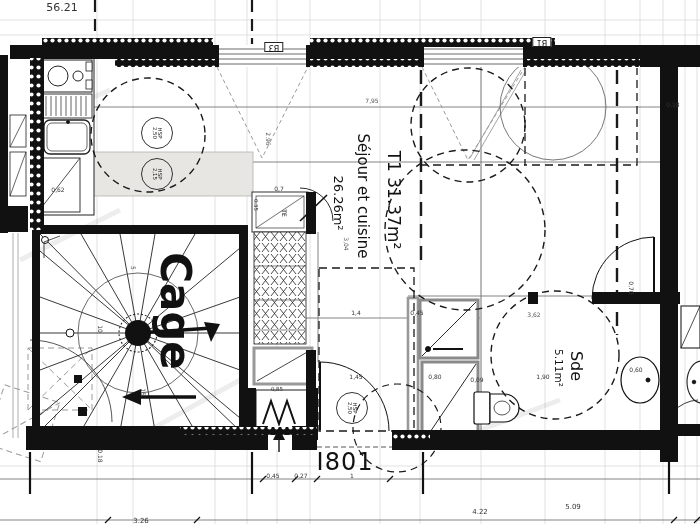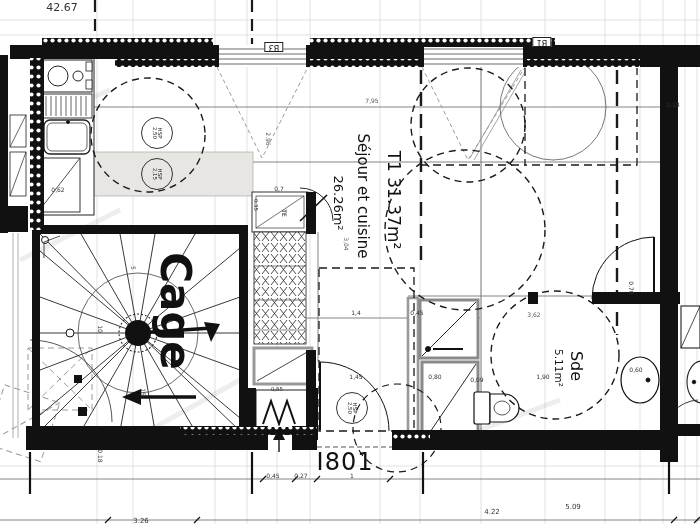--- a/index.html
+++ b/index.html
@@ -322,39 +322,39 @@
 </div>
 <div class="hsp" style="position:absolute;left:352px;top:408px;width:30px;height:30px;border:1.2px solid #333;border-radius:50%;justify-content:center;">
   <span>HSP</span>
   <span>2,50</span>
 </div>
 
 <div class="t v dim" style="left:133px;top:268px;">5</div>
 <div class="t v dim" style="left:100px;top:329px;">10</div>
 <div class="t v dim" style="left:143px;top:392px;">15</div>
 
-<div class="t" style="left:62px;top:7px;font-size:11px;color:#333;">42.67</div>
+<div class="t" style="left:62px;top:7px;font-size:11px;color:#333;">56.21</div>
 <div class="t dim" style="left:372px;top:101px;color:#555;">7,95</div>
 <div class="t v dim" style="left:268px;top:139px;color:#555;">2.96</div>
 <div class="t v dim" style="left:346px;top:244px;color:#555;">3,04</div>
 <div class="t dim" style="left:279px;top:189px;">0,7</div>
 <div class="t dim" style="left:356px;top:313px;">1,4</div>
 <div class="t dim" style="left:417px;top:313px;">0,45</div>
 <div class="t dim" style="left:356px;top:377px;">1,45</div>
 <div class="t dim" style="left:435px;top:377px;">0,80</div>
 <div class="t dim" style="left:477px;top:380px;">0,09</div>
 <div class="t dim" style="left:543px;top:377px;">1,90</div>
 <div class="t dim" style="left:636px;top:370px;">0,60</div>
 <div class="t dim" style="left:534px;top:315px;color:#555;">3,62</div>
 <div class="t v dim" style="left:631px;top:288px;">0,70</div>
 <div class="t dim" style="left:673px;top:105px;">0.18</div>
 <div class="t v dim" style="left:100px;top:456px;">0.18</div>
 <div class="t dim" style="left:141px;top:475px;font-size:7px;margin-top:46px;">3.26</div>
 <div class="t dim" style="left:273px;top:476px;">0,45</div>
 <div class="t dim" style="left:301px;top:476px;">0,27</div>
 <div class="t dim" style="left:352px;top:476px;">1</div>
 <div class="t dim" style="left:573px;top:475px;font-size:7px;margin-top:32px;">5.09</div>
-<div class="t dim" style="left:492px;top:512px;font-size:7px;">4.22</div>
+<div class="t dim" style="left:480px;top:512px;font-size:7px;">4.22</div>
 <div class="t dim" style="left:58px;top:190px;">0,62</div>
 <div class="t v dim" style="left:255px;top:205px;font-size:5.5px;">0.35</div>
 <div class="t dim" style="left:277px;top:390px;font-size:5.5px;">0,85</div>
 
 </div>
 
 </body></html>

